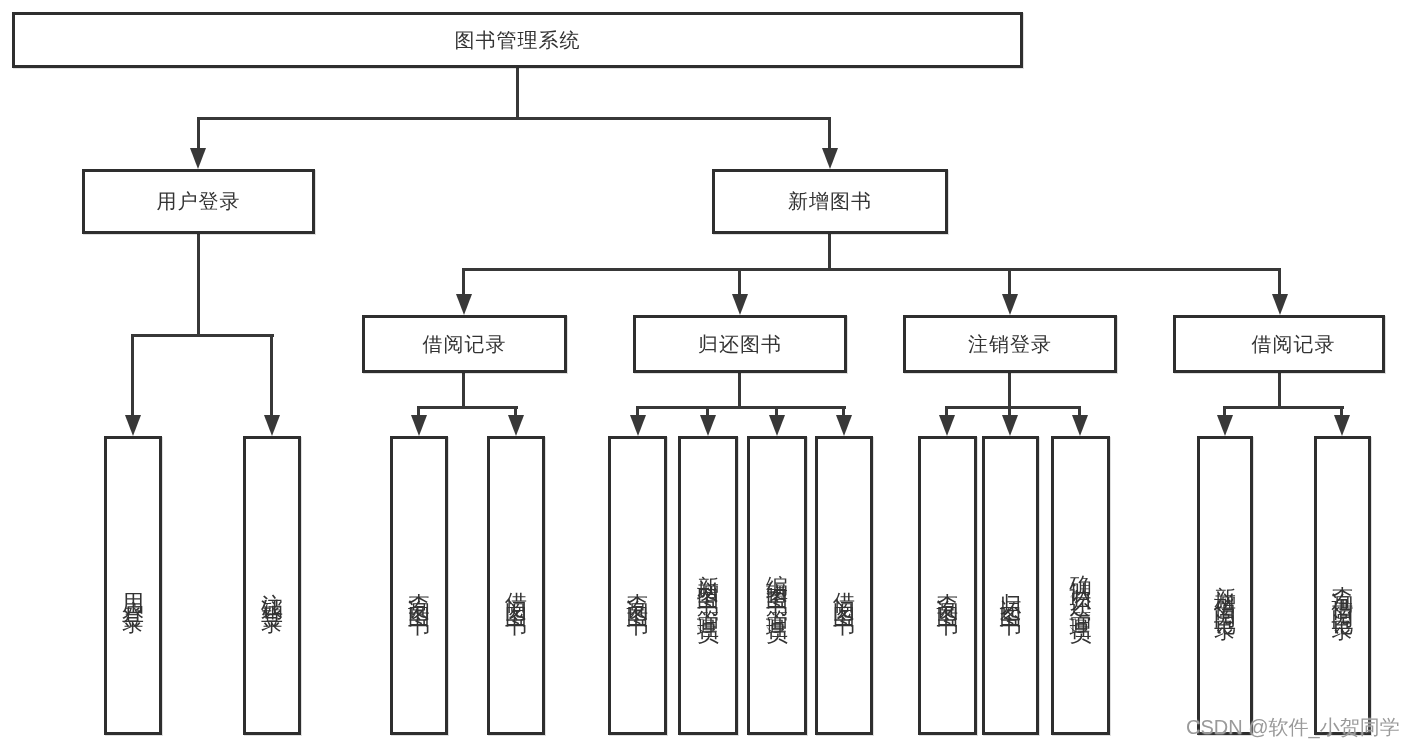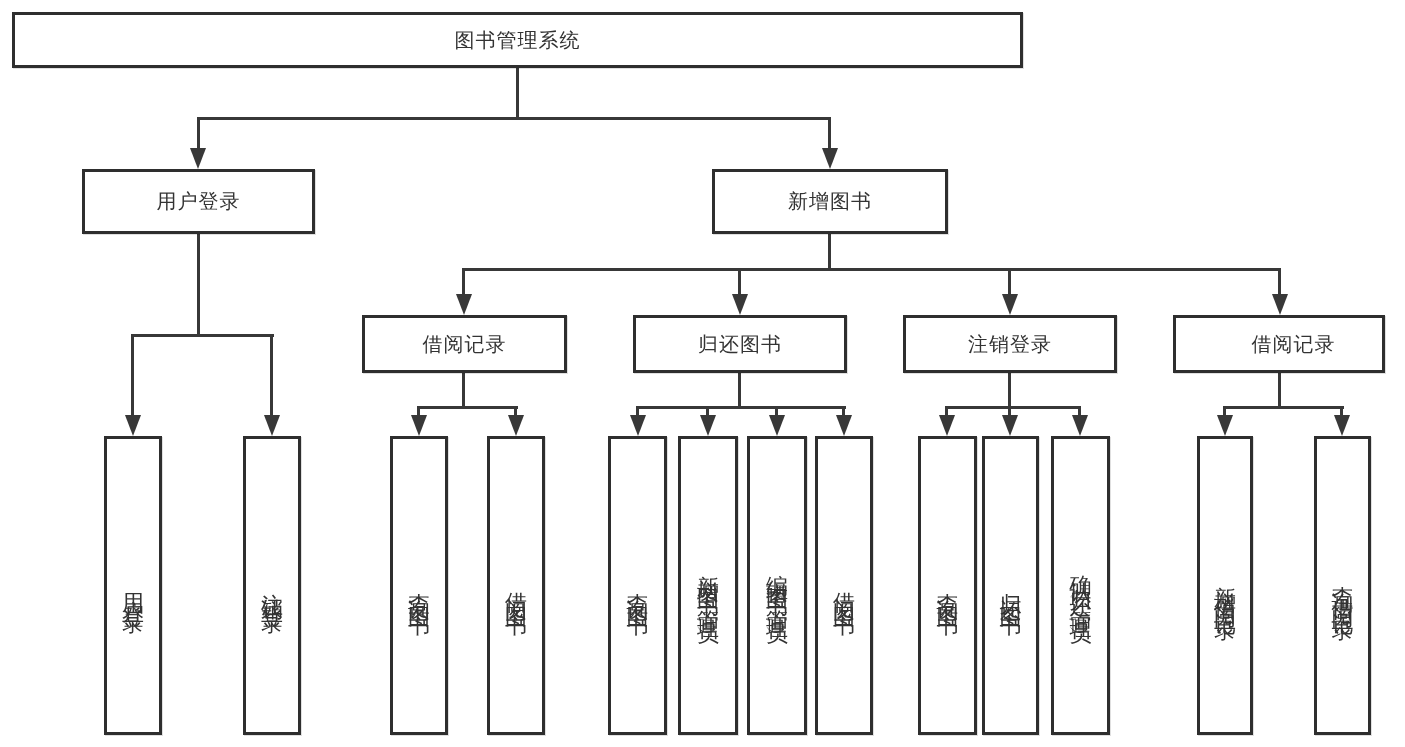--- a/index.html
+++ b/index.html
@@ -145,14 +145,15 @@
   <div class="box vbox" style="left:747px;top:436px;width:60px;height:299px;">编辑图书（管理员）</div>
   <div class="box vbox" style="left:815px;top:436px;width:58px;height:299px;">借阅图书</div>
 
   <div class="box vbox" style="left:918px;top:436px;width:59px;height:299px;">查询图书</div>
   <div class="box vbox" style="left:982px;top:436px;width:57px;height:299px;">归还图书</div>
   <div class="box vbox" style="left:1051px;top:436px;width:59px;height:299px;">确认归还（管理员）</div>
 
   <div class="box vbox" style="left:1197px;top:436px;width:56px;height:299px;">新增借阅记录</div>
   <div class="box vbox" style="left:1314px;top:436px;width:57px;height:299px;">查询借阅记录</div>
 
+  <div class="watermark">CSDN @软件_小贺同学</div>
 
 </div>
 
 </body></html>

